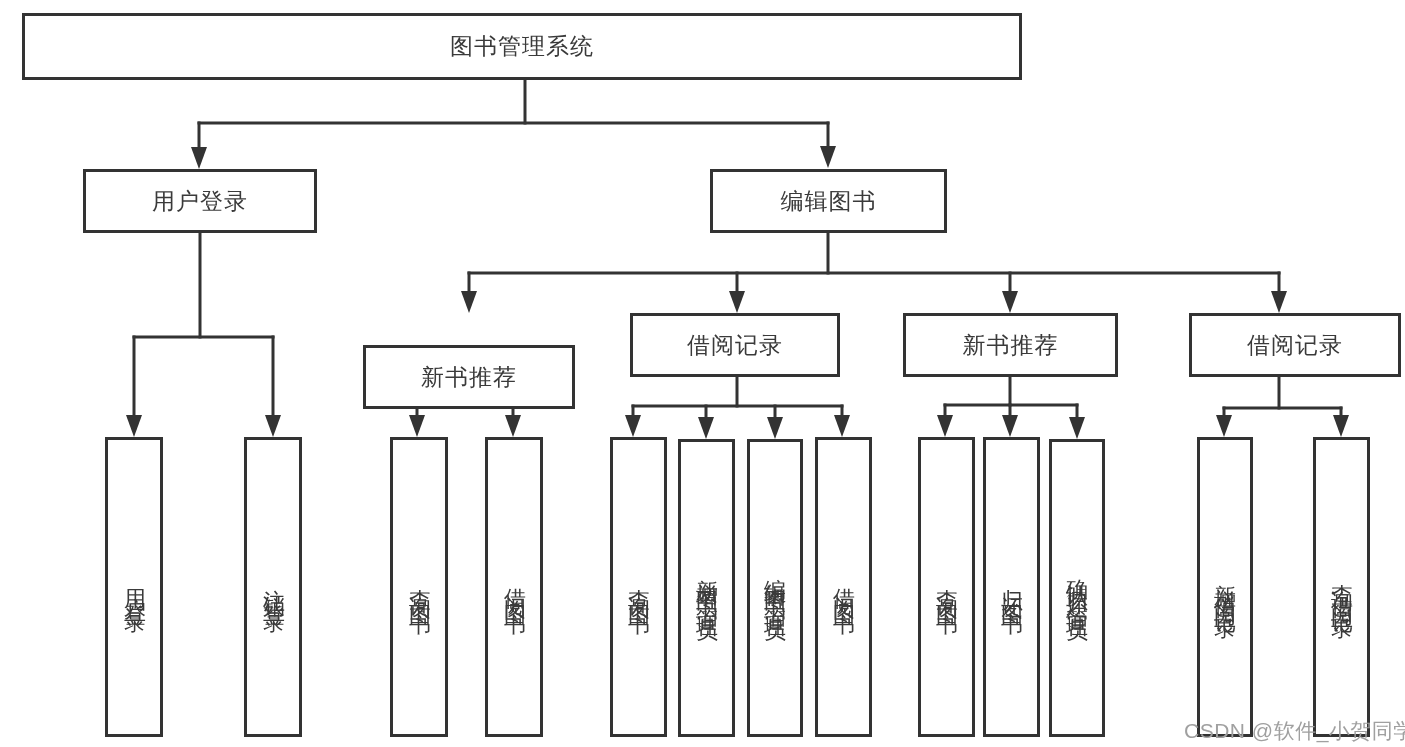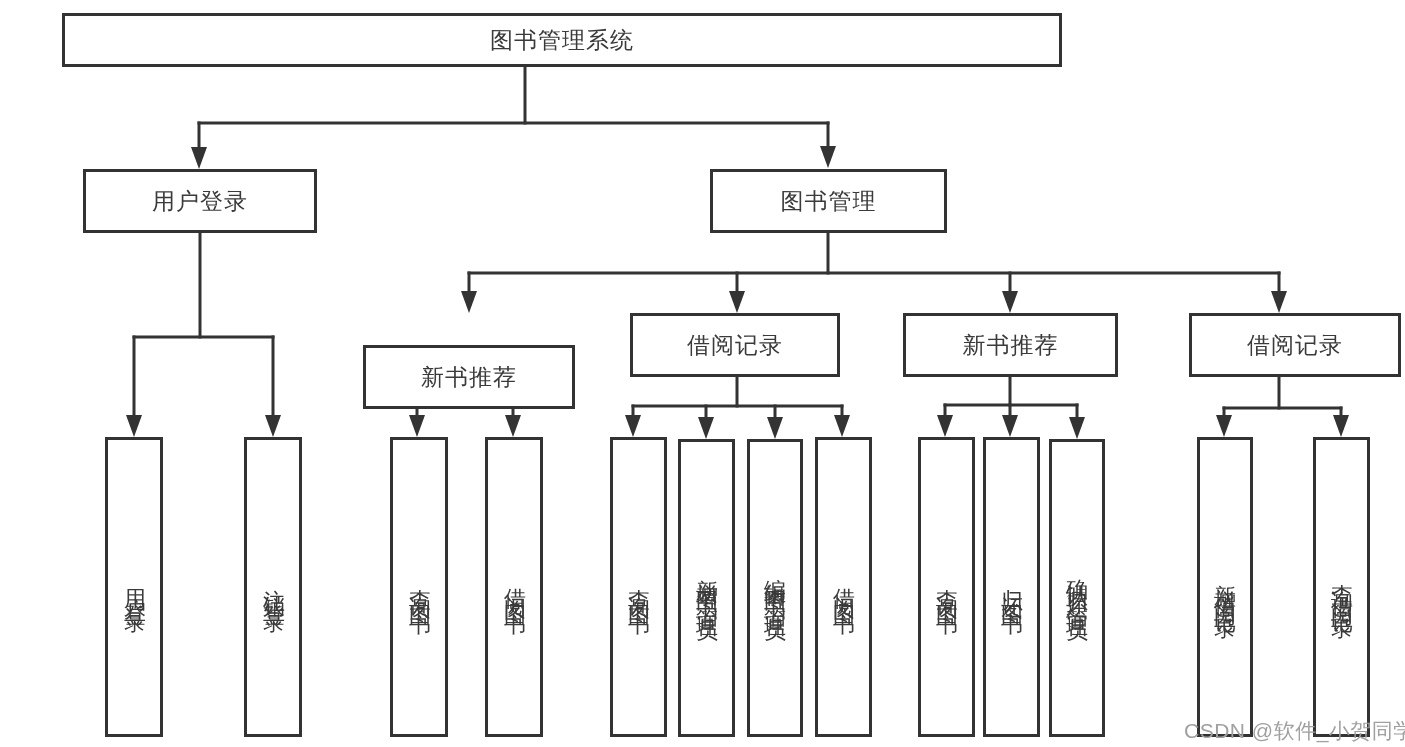--- a/index.html
+++ b/index.html
@@ -122,24 +122,24 @@
       <polygon points="767,417 783,417 775,439"></polygon>
       <polygon points="834,415 850,415 842,437"></polygon>
       <polygon points="937,415 953,415 945,437"></polygon>
       <polygon points="1002,415 1018,415 1010,437"></polygon>
       <polygon points="1069,417 1085,417 1077,439"></polygon>
       <polygon points="1216,415 1232,415 1224,437"></polygon>
       <polygon points="1333,415 1349,415 1341,437"></polygon>
     </g>
   </svg>
 
-  <div class="hnode" style="left:22px; top:13px; width:1000px; height:54px;margin-left:40px;">图书管理系统</div>
+  <div class="hnode" style="left:22px; top:13px; width:1000px; height:67px;">图书管理系统</div>
 
   <div class="hnode" style="left:83px; top:169px; width:234px; height:64px;">用户登录</div>
-  <div class="hnode" style="left:710px; top:169px; width:237px; height:64px;">图书管理</div>
+  <div class="hnode" style="left:710px; top:169px; width:237px; height:64px;">编辑图书</div>
 
   <div class="hnode" style="left:363px; top:313px; width:212px; height:64px;margin-top:32px;">新书推荐</div>
   <div class="hnode" style="left:630px; top:313px; width:210px; height:64px;">借阅记录</div>
   <div class="hnode" style="left:903px; top:313px; width:215px; height:64px;">新书推荐</div>
   <div class="hnode" style="left:1173px; top:313px; width:212px; height:64px;margin-left:16px;">借阅记录</div>
 
   <div class="vnode" style="left:105px; top:437px; width:58px; height:300px;">用户登录</div>
   <div class="vnode" style="left:244px; top:437px; width:58px; height:300px;">注销登录</div>
 
   <div class="vnode" style="left:390px; top:437px; width:58px; height:300px;">查询图书</div>

